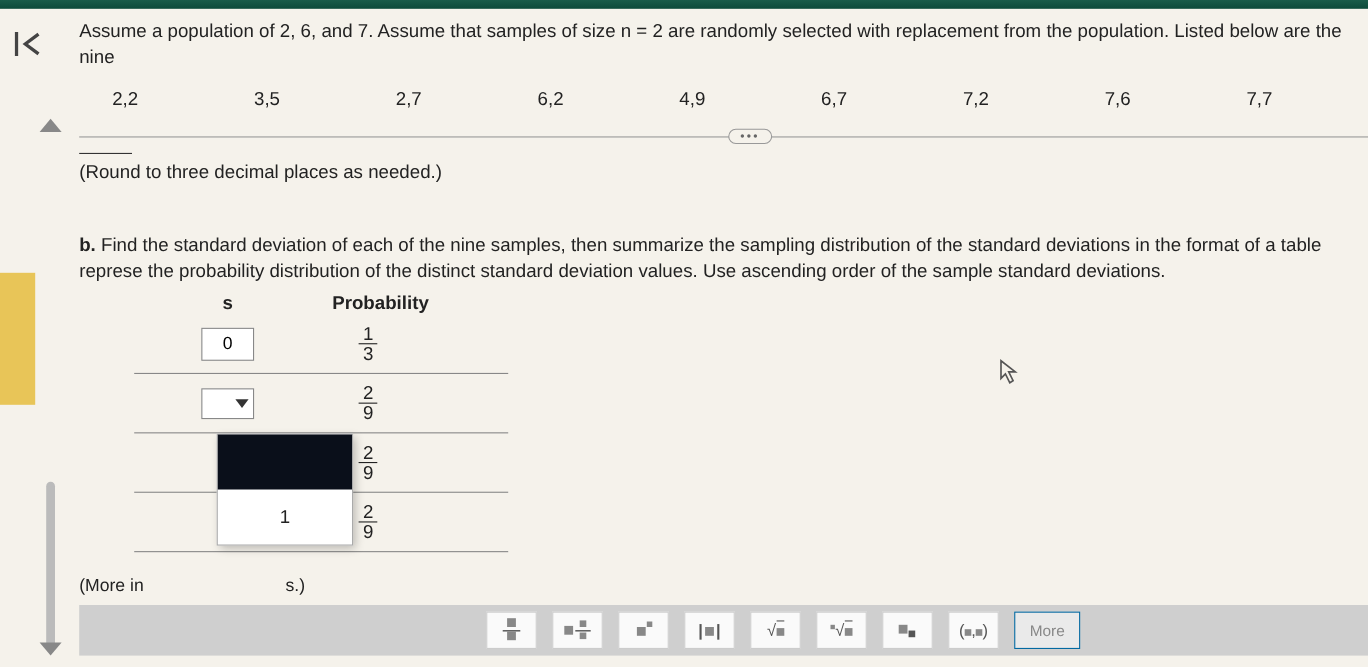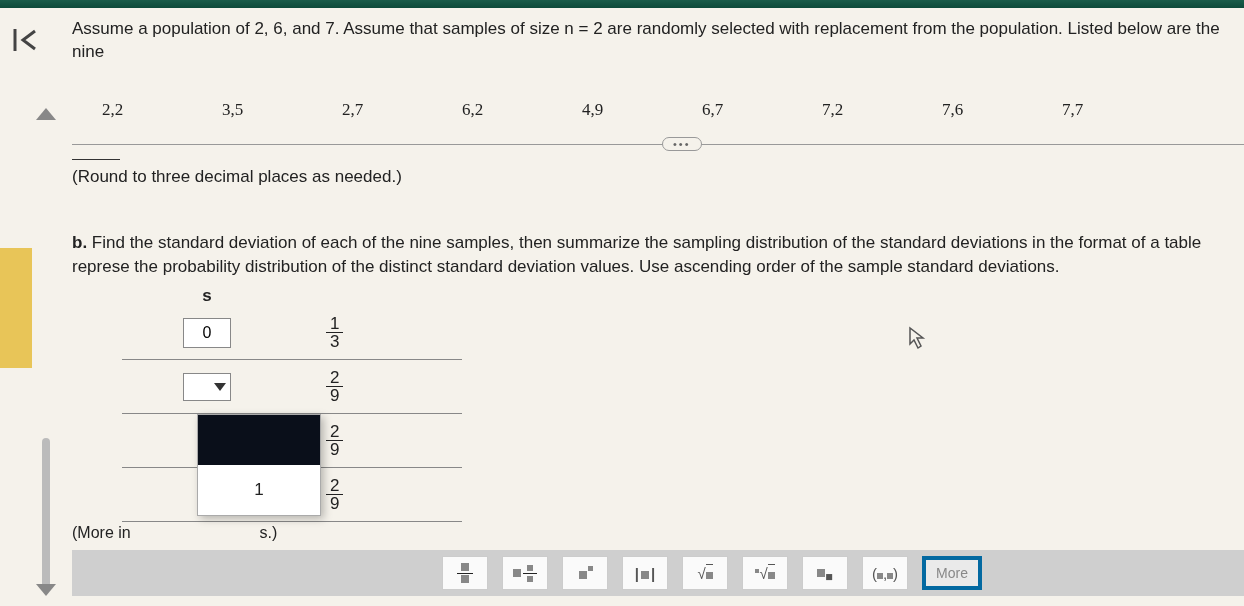--- a/index.html
+++ b/index.html
@@ -60,27 +60,26 @@
     height: 120px;
     background: #e8c558;
   }
   .main {
     position: absolute;
     left: 72px;
     top: 18px;
     right: 0;
     bottom: 0;
   }
-  .prompt { line-height: 1.35; margin-bottom: 26px; }
+  .prompt { line-height: 1.35; margin-bottom: 6px; }
   .samples-row {
     display: flex;
-    gap: 0;
+    gap: 18px;
     padding: 10px 0 18px 30px;
     font-size: 17px;
-    font-family: Liberation Serif, serif;
   }
   .samples-row span { width: 120px; }
   .divider {
     position: relative;
     border-top: 1px solid #999;
     margin: 6px 0 22px 0;
   }
   .divider-pill {
     position: absolute;
     left: 590px;
@@ -220,21 +219,21 @@
     justify-content: center;
     font-size: 15px;
     cursor: pointer;
     color: #555;
   }
   .tool .sq { display:inline-block; width:8px; height:8px; background:#888; }
   .tool-more {
     width: 60px;
     height: 34px;
     background: #eaeaea;
-    border: 4px solid #0369a1;
+    border: 1px solid #0369a1;
     display: flex;
     align-items: center;
     justify-content: center;
     font-size: 14px;
     color: #888;
     cursor: pointer;
   }
   .cursor-icon {
     position: absolute;
     left: 908px;
@@ -283,20 +282,21 @@
 
   <div class="round-text">(Round to three decimal places as needed.)</div>
 
   <div class="part-b">
     <b>b.</b><span> Find the standard deviation of each of the nine samples, then summarize the sampling distribution of the standard deviations in the format of a table represe the probability distribution of the distinct standard deviation values. Use ascending order of the sample standard deviations.</span>
   </div>
 
   <div class="table-wrap">
     <div class="table-head">
       <div class="col-s">s</div>
+      <div class="col-p">Probability</div>
     </div>
 
     <div class="table-row">
       <div class="cell-s">
         <input type="text" class="input-box" value="0" style="">
       </div>
       <div class="cell-p">
         <div class="frac">
           <span class="num">1</span>
           <span class="den">3</span>

